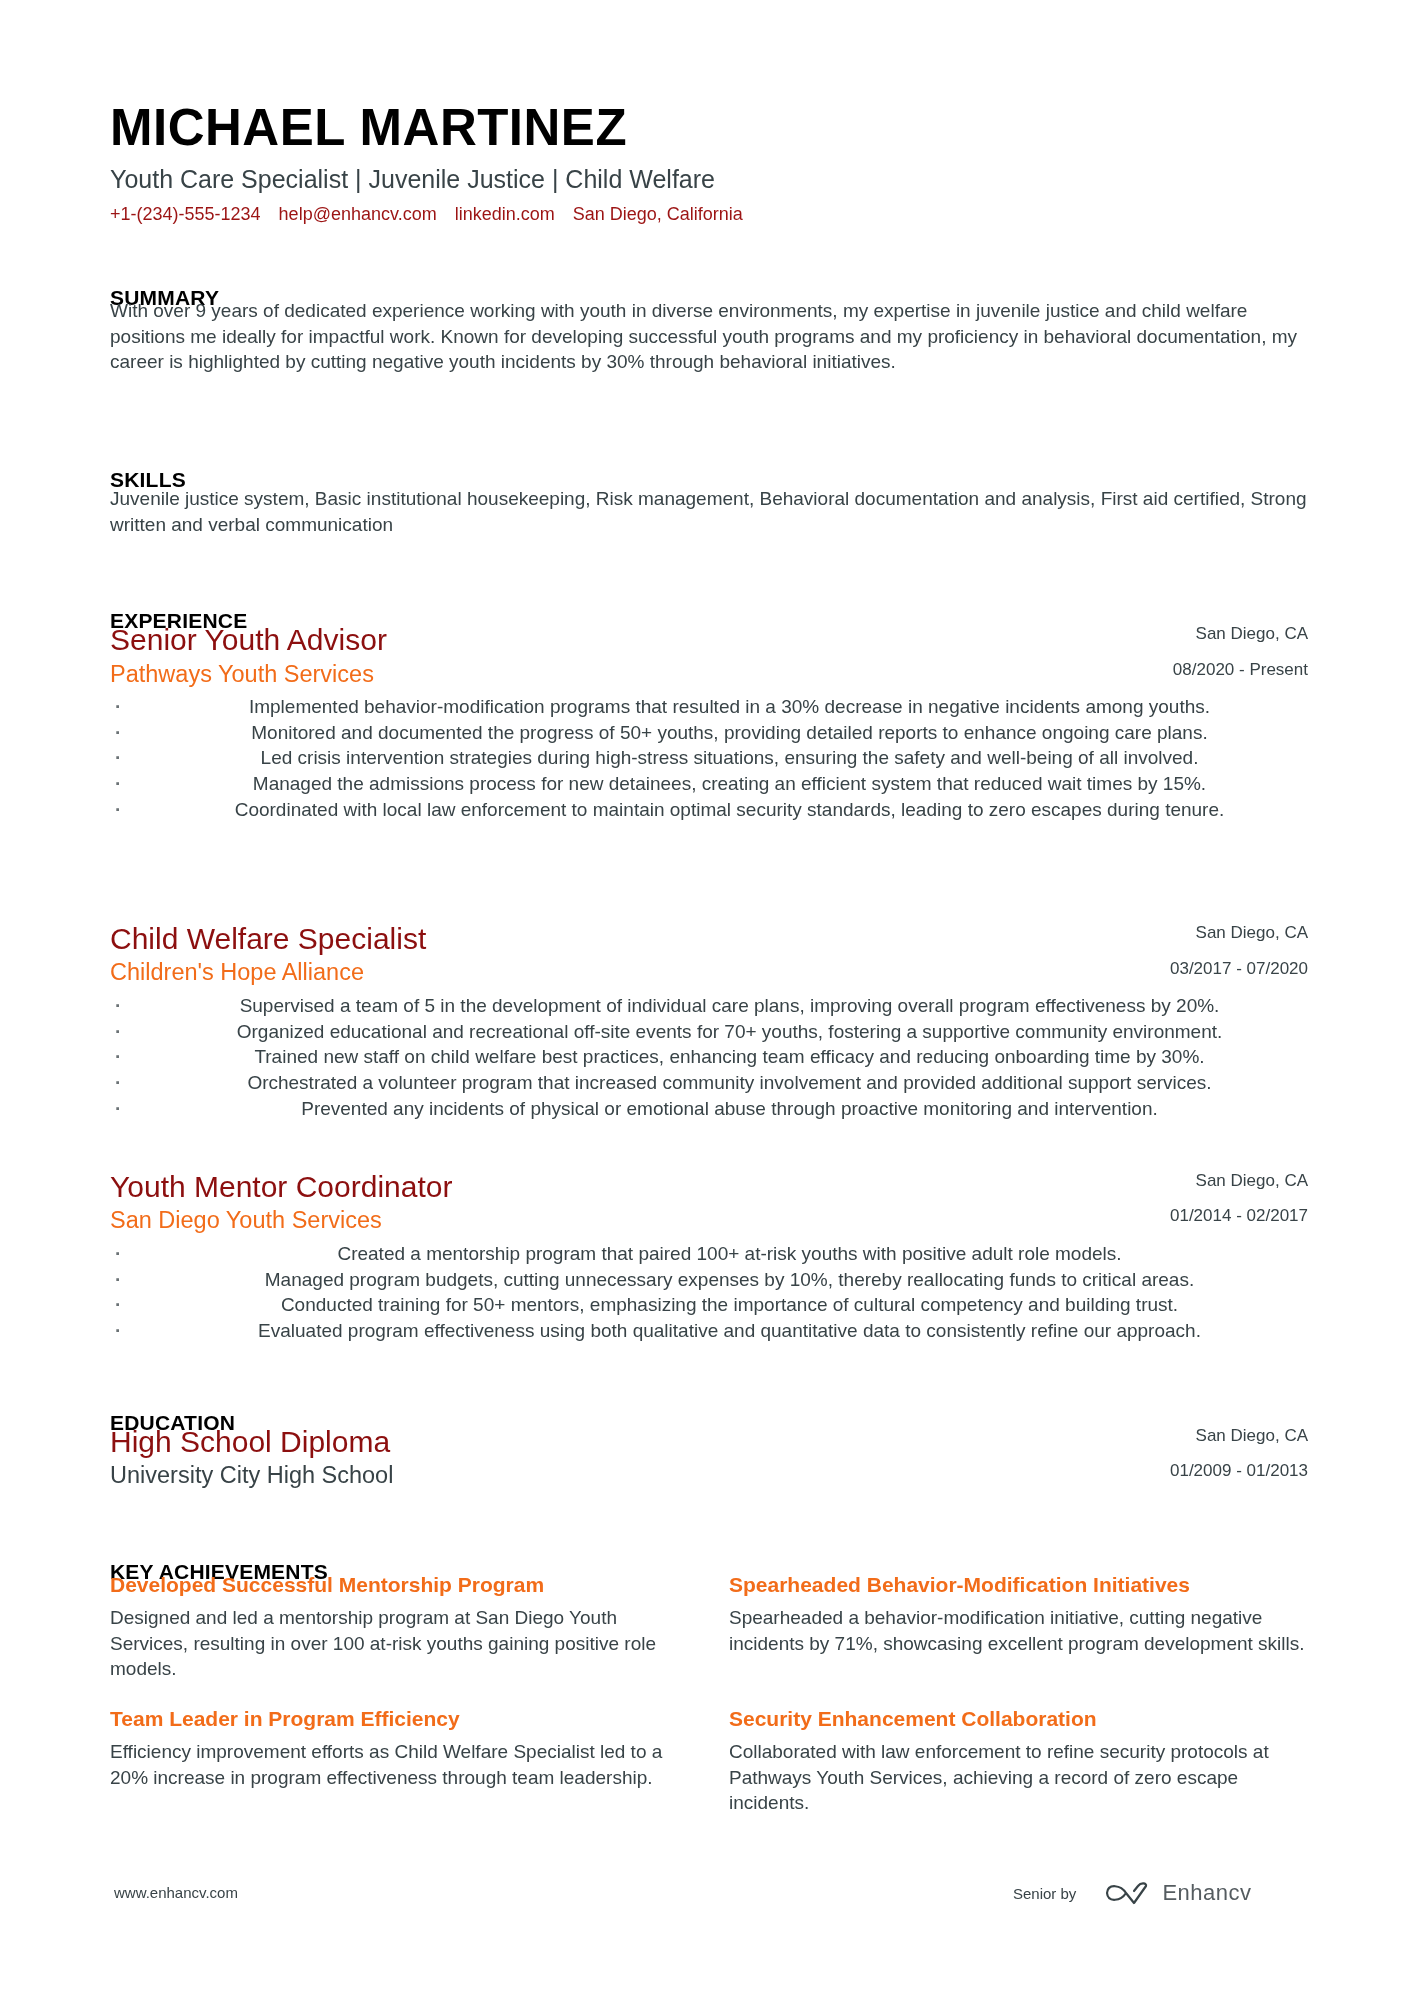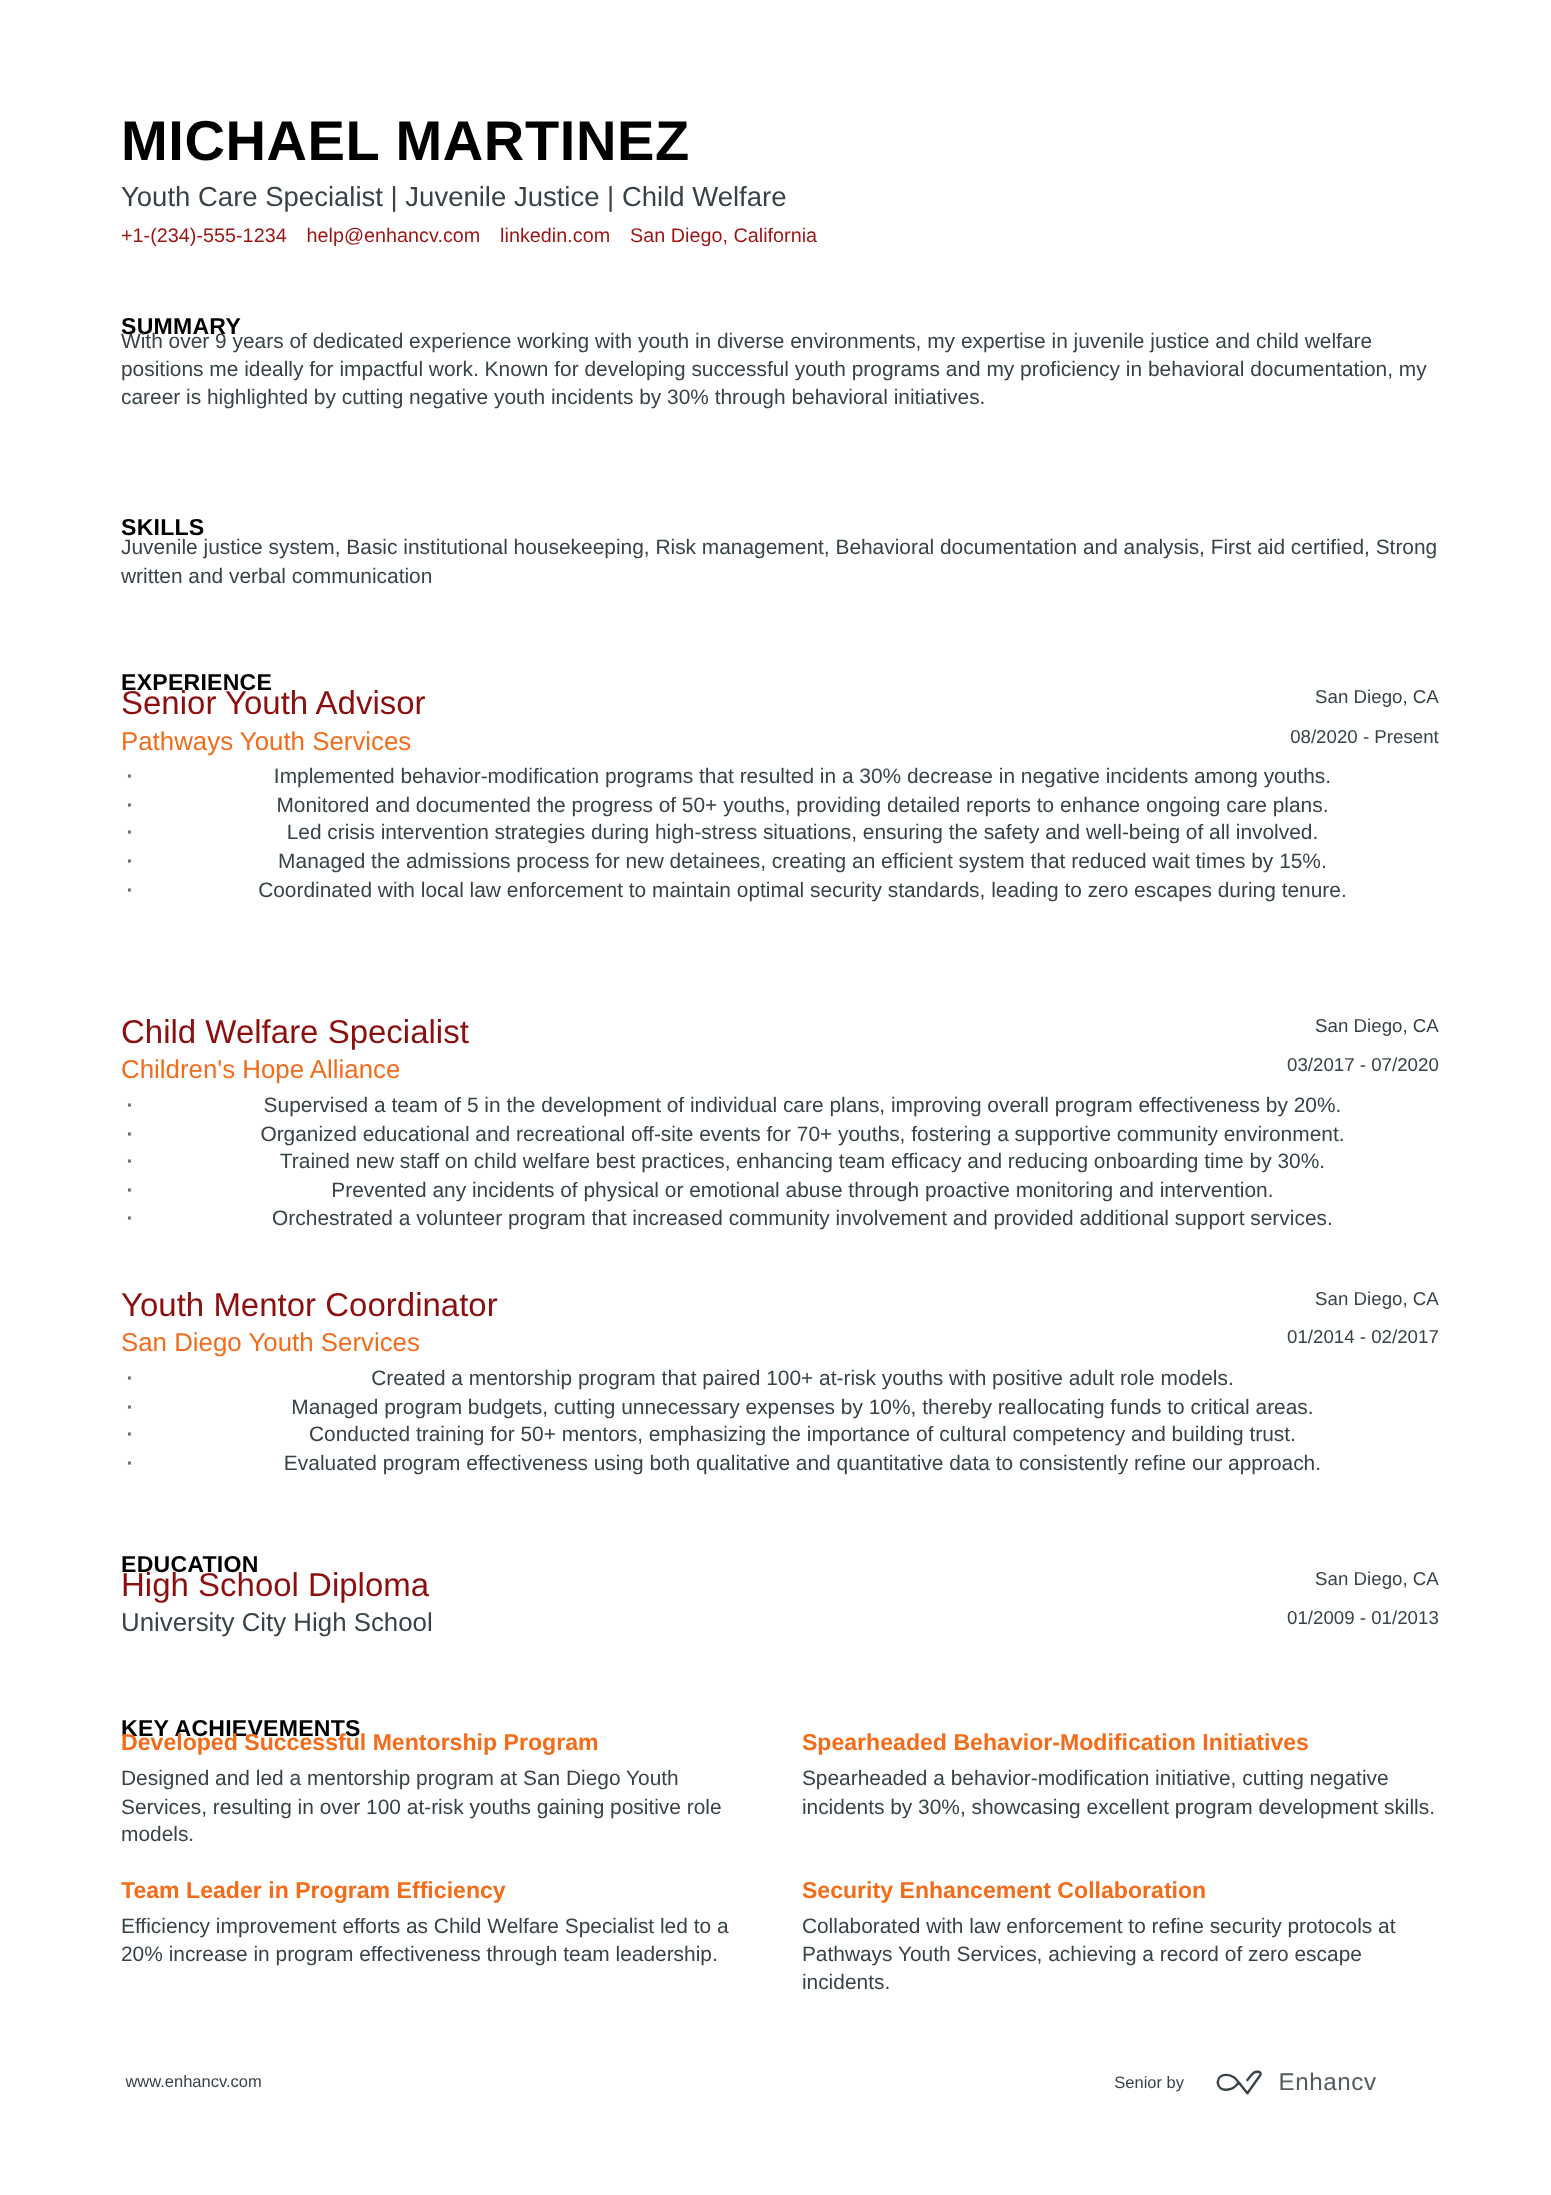--- a/index.html
+++ b/index.html
@@ -64,22 +64,22 @@
 
 <div>
   <div class="abs job-title" style="top:922px;">Child Welfare Specialist</div>
   <div class="abs meta" style="top:923px;">San Diego, CA</div>
   <div class="abs company" style="top:958px;">Children's Hope Alliance</div>
   <div class="abs meta" style="top:959px;">03/2017 - 07/2020</div>
   <ul class="bullets" style="top:993px;">
     <li>Supervised a team of 5 in the development of individual care plans, improving overall program effectiveness by 20%.</li>
     <li>Organized educational and recreational off-site events for 70+ youths, fostering a supportive community environment.</li>
     <li>Trained new staff on child welfare best practices, enhancing team efficacy and reducing onboarding time by 30%.</li>
+    <li>Orchestrated a volunteer program that increased community involvement and provided additional support services.</li>
     <li>Prevented any incidents of physical or emotional abuse through proactive monitoring and intervention.</li>
-    <li>Orchestrated a volunteer program that increased community involvement and provided additional support services.</li>
   </ul>
 </div>
 
 <div>
   <div class="abs job-title" style="top:1170px;">Youth Mentor Coordinator</div>
   <div class="abs meta" style="top:1171px;">San Diego, CA</div>
   <div class="abs company" style="top:1206px;">San Diego Youth Services</div>
   <div class="abs meta" style="top:1206px;">01/2014 - 02/2017</div>
   <ul class="bullets" style="top:1241px;">
     <li>Created a mentorship program that paired 100+ at-risk youths with positive adult role models.</li>
@@ -98,21 +98,21 @@
 </div>
 
 <div class="abs section-title" style="top:1536px;">KEY ACHIEVEMENTS</div>
 
 <div class="ach" style="left:110px; top:1572px;">
   <div class="ach-title">Developed Successful Mentorship Program</div>
   <div class="ach-desc">Designed and led a mentorship program at San Diego Youth Services, resulting in over 100 at-risk youths gaining positive role models.</div>
 </div>
 <div class="ach" style="left:729px; top:1572px;">
   <div class="ach-title">Spearheaded Behavior-Modification Initiatives</div>
-  <div class="ach-desc">Spearheaded a behavior-modification initiative, cutting negative incidents by 30%, showcasing excellent program development skills.</div>
+  <div class="ach-desc">Spearheaded a behavior-modification initiative, cutting negative incidents by 71%, showcasing excellent program development skills.</div>
 </div>
 <div class="ach" style="left:110px; top:1706px;">
   <div class="ach-title">Team Leader in Program Efficiency</div>
   <div class="ach-desc">Efficiency improvement efforts as Child Welfare Specialist led to a 20% increase in program effectiveness through team leadership.</div>
 </div>
 <div class="ach" style="left:729px; top:1706px;">
   <div class="ach-title">Security Enhancement Collaboration</div>
   <div class="ach-desc">Collaborated with law enforcement to refine security protocols at Pathways Youth Services, achieving a record of zero escape incidents.</div>
 </div>
 

